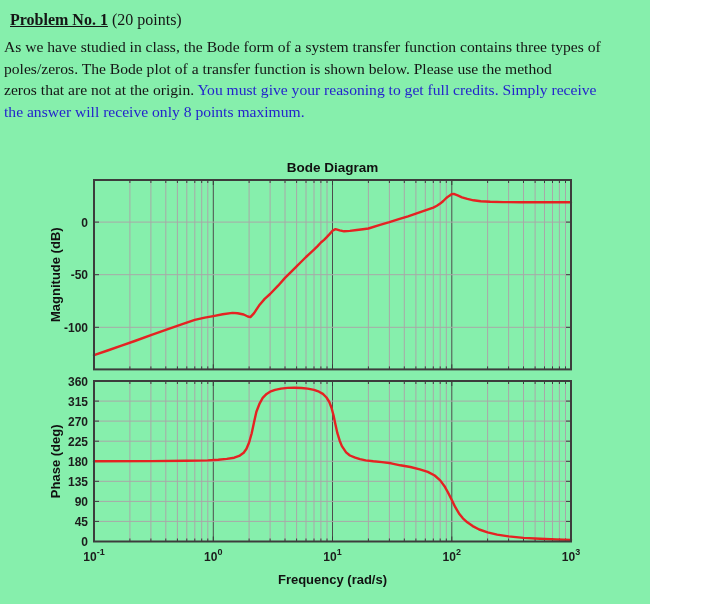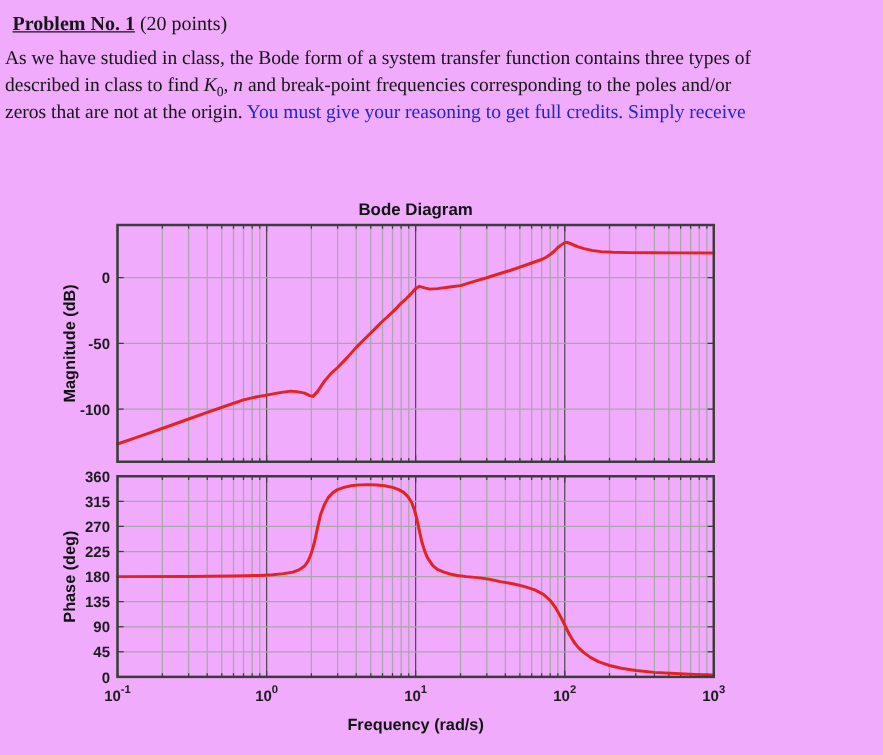--- a/index.html
+++ b/index.html
@@ -1,19 +1,19 @@
 <!DOCTYPE html>
 <html><head>
 <meta charset="utf-8">
 <style>
   html,body{margin:0;padding:0;background:#fff;}
   .page{
     position:relative;
-    width:706px;height:604px;
-    background:#f0abfc;
+    width:650px;height:604px;
+    background:#86efac;
     font-family:"Liberation Serif", serif;
     color:#151515;
     overflow:hidden;
   }
   .title-line{
     position:absolute;left:10px;top:10px;
     font-size:16px;line-height:20px;
     white-space:nowrap;
   }
   .t-bold{font-weight:bold;text-decoration:underline;}
@@ -38,22 +38,23 @@
 </style>
 </head>
 <body>
 
 <div class="page">
   <div class="title-line">
     <span class="t-bold">Problem No. 1</span><span> (20 points)</span>
   </div>
   <div class="intro" id="intro">
       <div class="line"><span>As we have studied in class, the Bode form of a system transfer function contains three types of</span></div>
-      <div class="line"><span>described in class to find </span><span class="it">K</span><span class="sb">0</span><span>, </span><span class="it">n</span><span> and break-point frequencies corresponding to the poles and/or</span></div>
+      <div class="line"><span>poles/zeros.  The Bode plot of a transfer function is shown below. Please use the method</span></div>
       <div class="line"><span>zeros that  are not at the origin. </span><span class="bl">You must give your reasoning to get full credits. Simply receive</span></div>
+      <div class="line"><span class="bl">the answer will receive only 8 points maximum.</span></div>
     </div>
   <div class="figure">
     <svg id="bode-svg" width="706" height="444" viewBox="0 0 706 444">
         <line x1="113.9" y1="20" x2="113.9" y2="209.4" stroke="#a8a8a8" stroke-width="1"></line>
         <line x1="134.9" y1="20" x2="134.9" y2="209.4" stroke="#a8a8a8" stroke-width="1"></line>
         <line x1="149.8" y1="20" x2="149.8" y2="209.4" stroke="#a8a8a8" stroke-width="1"></line>
         <line x1="161.4" y1="20" x2="161.4" y2="209.4" stroke="#a8a8a8" stroke-width="1"></line>
         <line x1="170.8" y1="20" x2="170.8" y2="209.4" stroke="#a8a8a8" stroke-width="1"></line>
         <line x1="178.8" y1="20" x2="178.8" y2="209.4" stroke="#a8a8a8" stroke-width="1"></line>
         <line x1="185.7" y1="20" x2="185.7" y2="209.4" stroke="#a8a8a8" stroke-width="1"></line>

